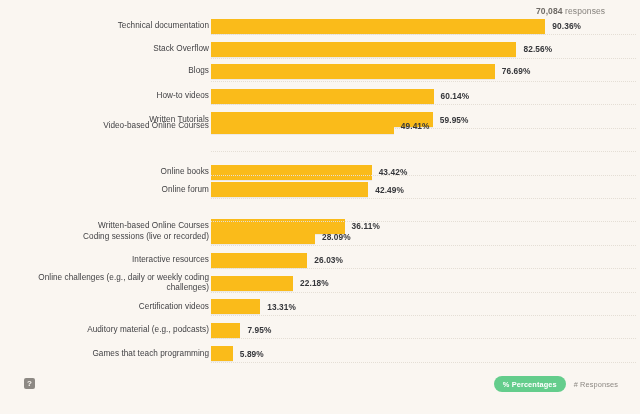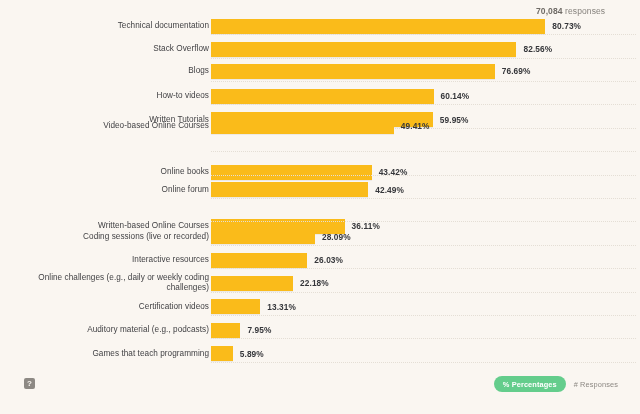--- a/index.html
+++ b/index.html
@@ -176,21 +176,21 @@
   <div class="responses-caption">
     <span class="num">70,084</span>
     <span>responses</span>
   </div>
 
   <div class="plot" id="plot">
       <div class="row" style="top: 0px;">
         <div class="row-label">Technical documentation</div>
         <div class="bar-track">
           <div class="bar" style="width: 334.332px; background: rgb(250, 187, 26);"></div>
-          <span class="bar-value">80.73%</span>
+          <span class="bar-value">90.36%</span>
         </div>
       </div>
       <div class="gridline" style="top: 20.2px;"></div>
       <div class="row" style="top: 23.4px;">
         <div class="row-label">Stack Overflow</div>
         <div class="bar-track">
           <div class="bar" style="width: 305.472px; background: rgb(250, 187, 26);"></div>
           <span class="bar-value">82.56%</span>
         </div>
       </div>

